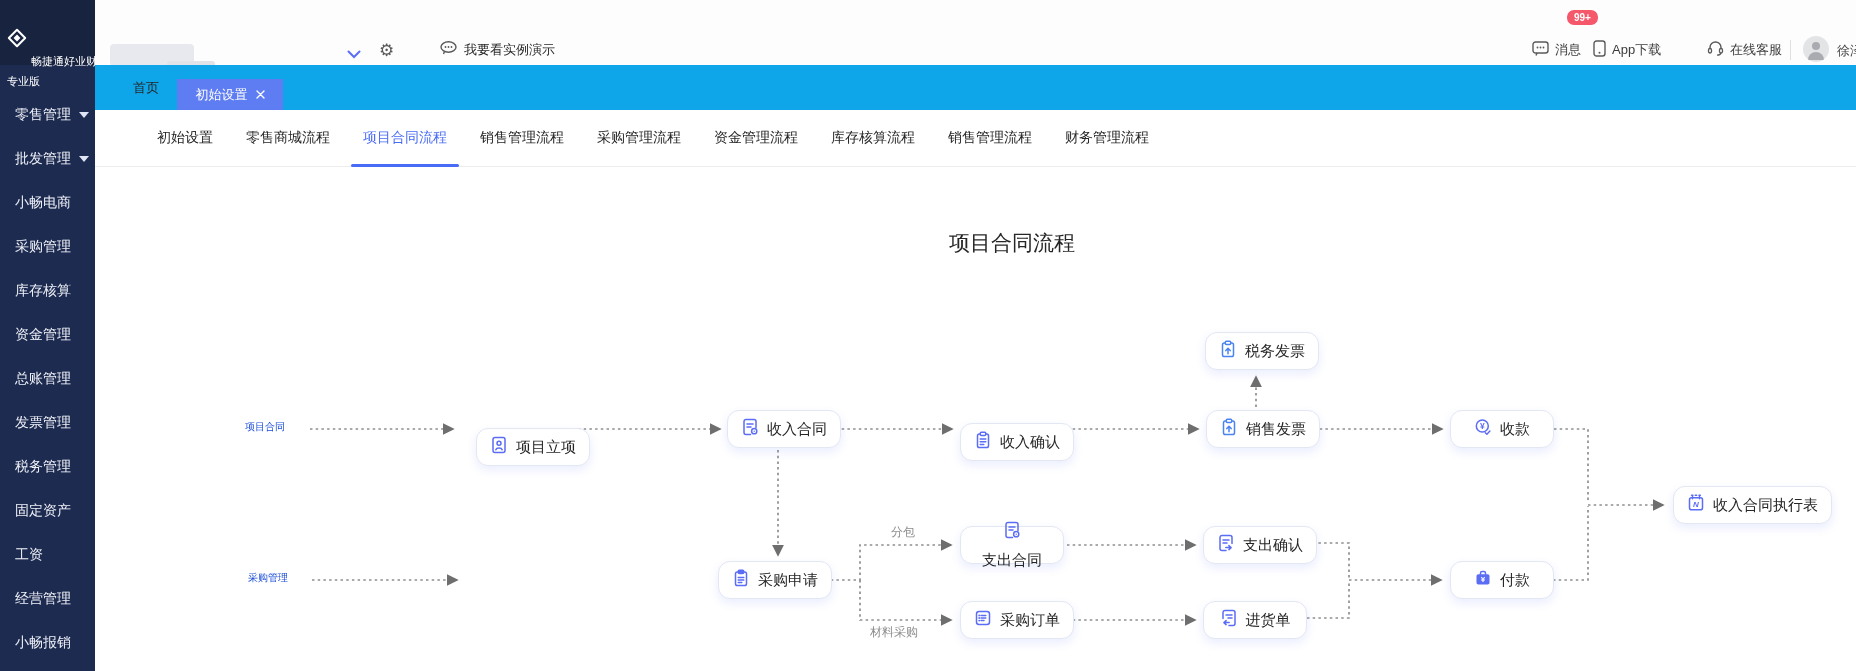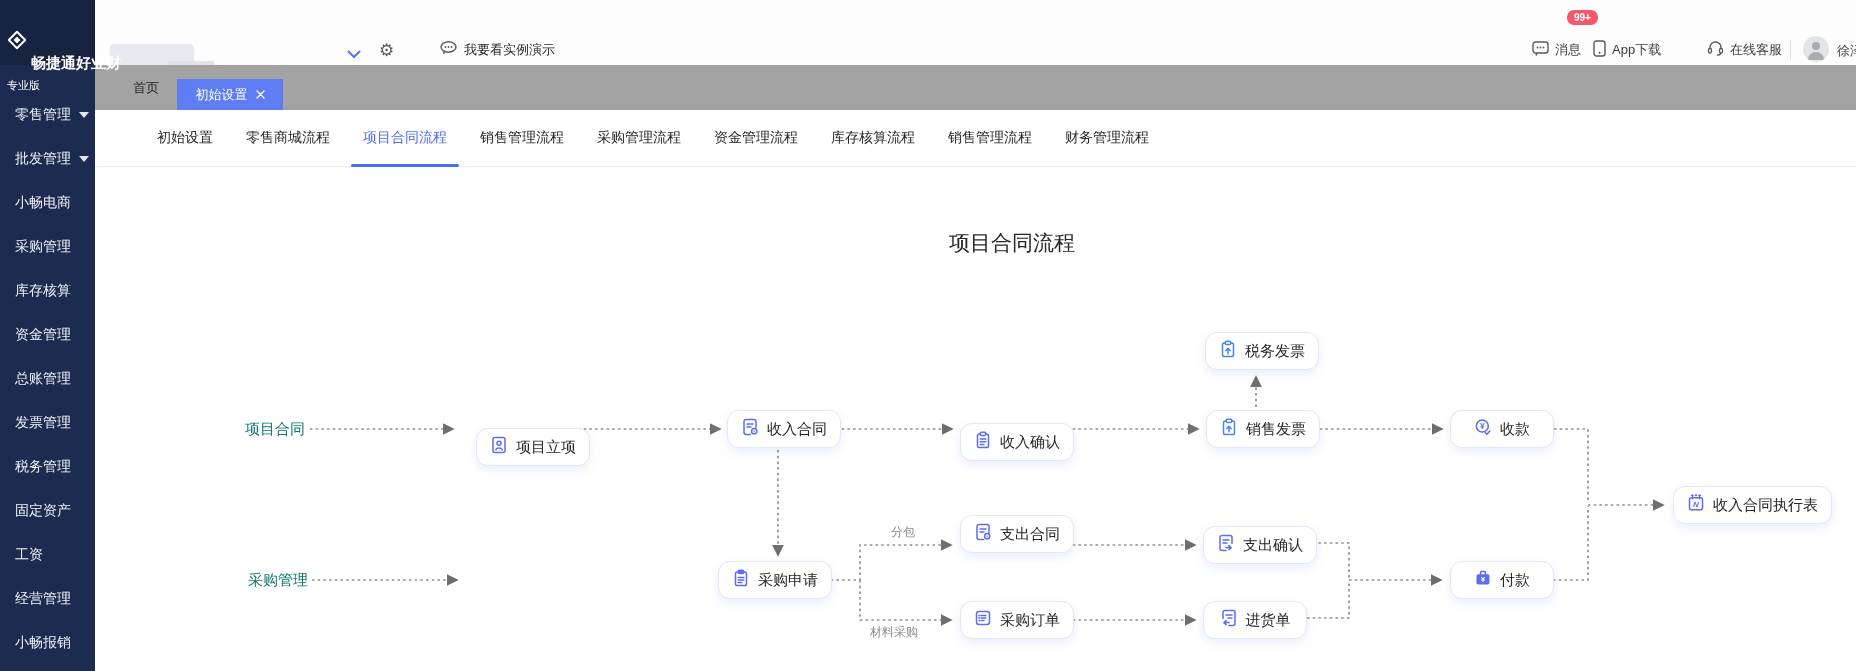--- a/index.html
+++ b/index.html
@@ -4,21 +4,21 @@
 <style>
   * { box-sizing: border-box; margin: 0; padding: 0; }
   html,body { width:1856px; height:671px; overflow:hidden; }
   body { font-family:"Liberation Sans","DejaVu Sans",sans-serif; background:#fff; }
   .app { position:relative; width:1856px; height:671px; overflow:hidden; }
 
   
   .sidebar { position:absolute; left:0; top:0; width:95px; height:671px; background:#1e2b50; z-index:5; }
   .logo-block { width:95px; height:65px; background:#17233f; padding:10px 7px 6px 7px; }
   .logo-row { display:flex; align-items:center; gap:4px; }
-  .logo-title { color:#fff; font-size:15px; font-weight:bold; white-space:nowrap;margin-top:44px; }
+  .logo-title { color:#fff; font-size:11px; font-weight:normal; white-space:nowrap;margin-top:44px; }
   .logo-sub { color:#fff; font-size:11px; margin-top:5px; }
   .side-nav { padding-top:28px; }
   .side-item { height:44px; display:flex; align-items:center; padding-left:15px; color:#eef1f8; font-size:14px; cursor:pointer; }
   .caret { width:0; height:0; border-left:5px solid transparent; border-right:5px solid transparent; border-top:6px solid #dfe5f5; margin-left:8px; }
 
   
   .topbar { position:absolute; left:95px; top:0; width:1761px; height:65px; background:#fdfdfe; overflow:hidden; }
   .redact-a { position:absolute; left:15px; top:44px; width:84px; height:22px; background:#e8e9ee; border-radius:4px; }
   .redact-b { position:absolute; left:72px; top:61px; width:48px; height:9px; background:#e2e3e9; border-radius:3px; }
   .chevron-down { position:absolute; left:252px; top:45px; }
@@ -27,40 +27,40 @@
   .demo-label { font-size:13px; color:#262626; }
   .tb-group { position:absolute; top:38px; height:24px; display:flex; align-items:center; gap:6px; cursor:pointer; }
   .tb-label { font-size:13px; color:#3d3d3d; white-space:nowrap; }
   .badge { position:absolute; left:1470px; top:8px; background:#f5586b; color:#fff; font-size:10px; font-weight:bold; padding:2px 7px; border-radius:9px; border:2px solid #fff; }
   .tb-divider { position:absolute; left:1695px; top:40px; width:1px; height:20px; background:#e0e0e0; }
   .avatar { position:absolute; left:1708px; top:36px; width:26px; height:26px; border-radius:50%; background:#e3e4e6; overflow:hidden; cursor:pointer; }
   .avatar svg { display:block; margin:4px auto 0; }
   .user-name { position:absolute; left:1742px; top:42px; font-size:13px; color:#3d3d3d; white-space:nowrap; }
 
   
-  .tabsrow { position:absolute; left:95px; top:65px; width:1761px; height:45px; background:#a3a3a3; }
+  .tabsrow { position:absolute; left:95px; top:65px; width:1761px; height:45px; background:#0ea5e9; }
   .tab-home { position:absolute; left:20px; top:0; height:45px; display:flex; align-items:center; padding:0 18px; font-size:13px; color:#262626; cursor:pointer; }
   .tab-active { position:absolute; left:82px; top:14px; height:31px; min-width:106px; background:#5e7df2; color:#fff; display:flex; align-items:center; justify-content:center; gap:8px; font-size:13px; padding:0 12px; cursor:pointer; }
 
   
   .content { position:absolute; left:95px; top:110px; width:1761px; height:561px; background:#fff; }
   .subtabs { position:relative; height:57px; display:flex; align-items:center; gap:33px; padding-left:62px; border-bottom:1px solid #ededed; }
   .subtab { font-size:14px; color:#262626; cursor:pointer; position:relative; height:57px; display:flex; align-items:center; white-space:nowrap; }
   .subtab.active { color:#4a6bf5; }
   .subtab.active::after { content:""; position:absolute; left:-12px; right:-12px; bottom:0; height:3px; background:#4a6bf5; border-radius:2px; }
   .subtabs-right { position:absolute; right:6px; top:0; height:57px; display:flex; align-items:center; gap:8px; }
   .st-link { display:flex; align-items:center; gap:5px; font-size:13px; color:#4d4d4d; cursor:pointer; }
   .st-sep { width:1px; height:14px; background:#dcdcdc; }
   .help-circ { width:15px; height:15px; border-radius:50%; border:1.5px solid #5a5a5a; color:#5a5a5a; font-size:10px; font-weight:bold; display:flex; align-items:center; justify-content:center; }
 
   
   .canvas { position:absolute; left:0; top:57px; width:1761px; height:504px; }
   .edges { position:absolute; left:0; top:0; pointer-events:none; }
   .fc-title { position:absolute; left:917px; top:62px; transform:translateX(-50%); font-size:21px; font-weight:500; color:#262626; white-space:nowrap; }
-  .row-label { position:absolute; font-size:15px; color:#0f766e; white-space:nowrap; }
+  .row-label { position:absolute; font-size:10px; color:#1d4ed8; white-space:nowrap; }
   .node { position:absolute; height:38px; min-width:104px; display:inline-flex; align-items:center; justify-content:center; gap:8px; padding:0 13px; background:#fff; border:1px solid #e3e7f3; border-radius:12px; box-shadow:0 4px 10px rgba(84,110,244,0.12); cursor:pointer; }
   .node-label { font-size:15px; color:#262626; white-space:nowrap; }
   .branch-label { position:absolute; font-size:12px; color:#8c8c8c; white-space:nowrap; }
   .nico { flex:0 0 auto; }
 </style>
 </head>
 <body>
 
 <div class="app">
 
@@ -303,21 +303,21 @@
         <span class="node-label">收款</span>
       </div>
       <div class="node" style="left:623px; top:394px;">
         <span class="nico"><svg width="18" height="18" viewBox="0 0 18 18" fill="none" stroke="#5b6cf5" stroke-width="1.5" stroke-linecap="round">
               <rect x="3.5" y="3" width="11" height="13.5" rx="1.8"></rect>
               <rect x="6.3" y="1.2" width="5.4" height="3.4" rx="1" fill="#5b6cf5" stroke="#5b6cf5"></rect>
               <path d="M6.2 8.4 h5.6 M6.2 11 h5.6 M6.2 13.6 h3.6"></path>
             </svg></span>
         <span class="node-label">采购申请</span>
       </div>
-      <div class="node" style="left:865px; top:348px;">
+      <div class="node" style="left:865px; top:359px;flex-direction:column;">
         <span class="nico"><svg width="18" height="18" viewBox="0 0 18 18" fill="none" stroke="#5b6cf5" stroke-width="1.5" stroke-linecap="round" stroke-linejoin="round">
               <path d="M15 9.5 V3.5 a2 2 0 0 0 -2 -2 H5 a2 2 0 0 0 -2 2 v11 a2 2 0 0 0 2 2 h4.5"></path>
               <path d="M6 6 h6 M6 9 h4"></path>
               <circle cx="13.2" cy="13.2" r="2.6"></circle>
               <circle cx="13.2" cy="13.2" r="0.7" fill="#5b6cf5" stroke="none"></circle>
             </svg></span>
         <span class="node-label">支出合同</span>
       </div>
       <div class="node" style="left:1108px; top:359px;">
         <span class="nico"><svg width="18" height="18" viewBox="0 0 18 18" fill="none" stroke="#5b6cf5" stroke-width="1.5" stroke-linecap="round" stroke-linejoin="round">

